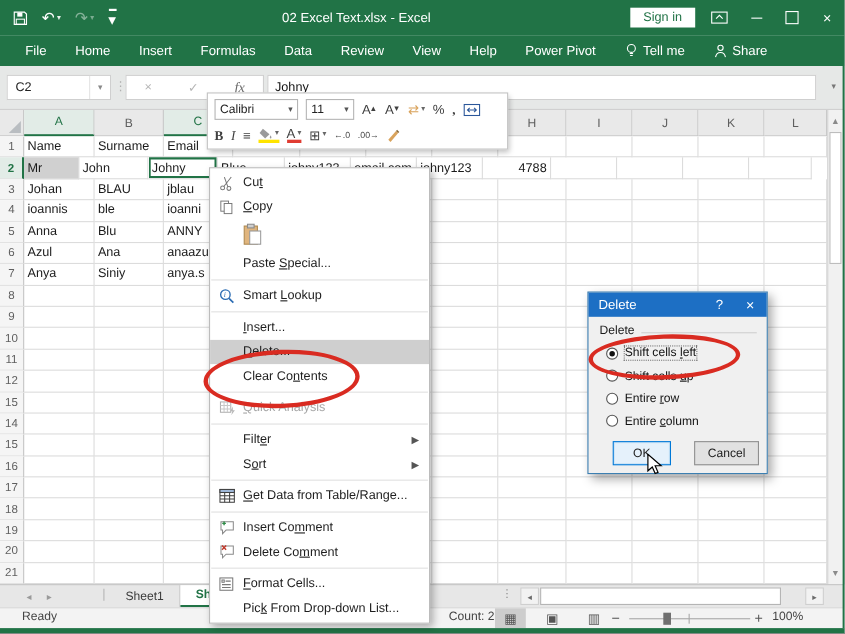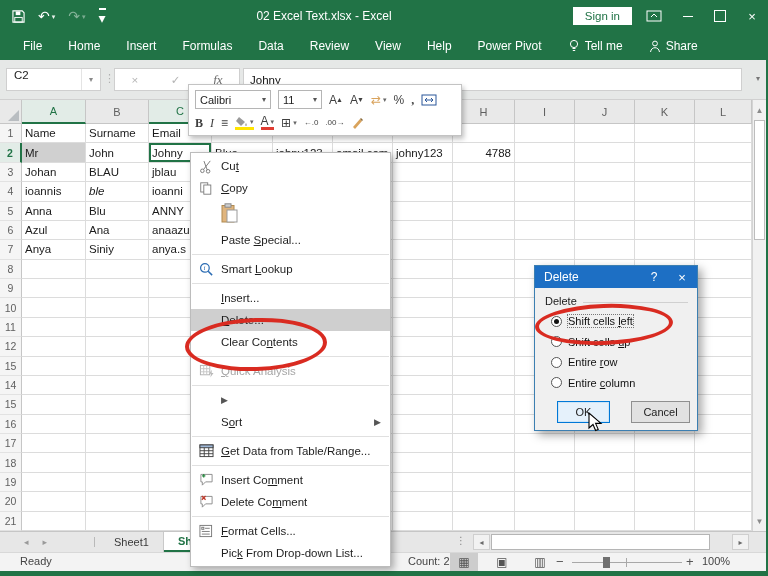--- a/index.html
+++ b/index.html
@@ -17,21 +17,21 @@
   .signin{background:#fff;color:#217346;font-size:11.5px;padding:3px 12px;margin-right:14px;cursor:default;}
   .ribdisp{margin-right:10px;display:flex;}
   .winbtn{width:32px;height:32px;display:flex;align-items:center;justify-content:center;color:#fff;font-size:13px;}
   .maxbox{width:10px;height:10px;border:1px solid #fff;display:inline-block;}
   .minbar{width:10px;border-top:1px solid #fff;display:inline-block;}
   
   .ribbontabs{position:absolute;left:0;top:32px;width:768px;height:28px;background:#217346;display:flex;align-items:center;padding-left:10px;box-sizing:border-box;}
   .rtab{color:#fff;font-size:12px;padding:0 13px;line-height:28px;display:flex;align-items:center;gap:5px;white-space:nowrap;}
   
   .fstrip{position:absolute;left:0;top:60px;width:768px;height:40px;background:#e6e8e7;border-bottom:1px solid #d0d0d0;box-sizing:border-box;}
-  .namebox{position:absolute;left:6px;top:8px;width:95px;height:23px;background:#fff;border:1px solid #cfcfcf;display:flex;box-sizing:border-box;}
+  .namebox{position:absolute;left:6px;top:8px;width:95px;height:23px;background:#fff;border:1px solid #cfcfcf;display:flex;align-items:center;box-sizing:border-box;}
   .namebox .nb-t{padding-left:7px;flex:1;font-size:11.5px;color:#222;}
   .namebox .nb-dd{width:18px;color:#8a8a8a;font-size:8px;text-align:center;border-left:1px solid #e4e4e4;line-height:21px;}
   .fsplit{position:absolute;left:104px;top:12px;color:#b0b0b0;font-size:11px;}
   .fxbox{position:absolute;left:114px;top:8px;width:126px;height:23px;background:#fff;border:1px solid #cfcfcf;display:flex;align-items:center;justify-content:space-around;box-sizing:border-box;color:#b5b5b5;}
   .fxbox .fx{font-family:"Liberation Serif",serif;font-style:italic;color:#6a6a6a;font-size:13px;}
   .fxbox .ok{color:#b5b5b5;}
   .finput{position:absolute;left:243px;top:8px;right:26px;height:23px;background:#fff;border:1px solid #cfcfcf;box-sizing:border-box;display:flex;align-items:center;padding-left:6px;font-size:11.5px;color:#111;}
   .fexpand{position:absolute;right:8px;top:14px;color:#777;font-size:8px;}
   
   .corner{position:absolute;left:0;top:100px;width:22px;height:24px;background:#e9e9e9;border-right:1px solid #c6c6c6;border-bottom:1px solid #c6c6c6;box-sizing:border-box;}
@@ -250,21 +250,21 @@
         <div class="gcell" style="width: 60px;"></div>
         <div class="gcell" style="width: 60px;"></div>
         <div class="gcell" style="width: 62px;"></div>
         <div class="gcell" style="width: 60px;"></div>
         <div class="gcell" style="width: 60px;"></div>
         <div class="gcell" style="width: 60px;"></div>
         <div class="gcell" style="width: 57px;"></div>
       </div>
       <div class="grow">
         <div class="row-h sel">2</div>
-        <div class="gcell sel" style="width: 64px;">Mr</div>
+        <div class="gcell sel" style="width: 50px;">Mr</div>
         <div class="gcell" style="width: 63px;">John</div>
         <div class="gcell active" style="width: 63px;">Johny</div>
         <div class="gcell" style="width: 61px;">Blue</div>
         <div class="gcell" style="width: 60px;">johny123</div>
         <div class="gcell" style="width: 60px;">email.com</div>
         <div class="gcell" style="width: 60px;">johny123</div>
         <div class="gcell right" style="width: 62px;">4788</div>
         <div class="gcell" style="width: 60px;"></div>
         <div class="gcell" style="width: 60px;"></div>
         <div class="gcell" style="width: 60px;"></div>
@@ -281,21 +281,21 @@
         <div class="gcell" style="width: 60px;"></div>
         <div class="gcell" style="width: 62px;"></div>
         <div class="gcell" style="width: 60px;"></div>
         <div class="gcell" style="width: 60px;"></div>
         <div class="gcell" style="width: 60px;"></div>
         <div class="gcell" style="width: 57px;"></div>
       </div>
       <div class="grow">
         <div class="row-h">4</div>
         <div class="gcell" style="width: 64px;">ioannis</div>
-        <div class="gcell" style="width: 63px; font-style: italic;">ble</div>
+        <div class="gcell" style="width: 63px;">ble</div>
         <div class="gcell" style="width: 63px;">ioanni</div>
         <div class="gcell" style="width: 61px;"></div>
         <div class="gcell" style="width: 60px;"></div>
         <div class="gcell" style="width: 60px;"></div>
         <div class="gcell" style="width: 60px;"></div>
         <div class="gcell" style="width: 62px;"></div>
         <div class="gcell" style="width: 60px;"></div>
         <div class="gcell" style="width: 60px;"></div>
         <div class="gcell" style="width: 60px;"></div>
         <div class="gcell" style="width: 57px;"></div>
@@ -712,20 +712,21 @@
             <path d="M1.5 5h10M1.5 8.3h10M5 1.5v10M8.2 1.5v10" stroke="#c8c8c8"></path>
             <path d="M13.5 6l-2.5 4.5h2l-1 4 3.5-5h-2z" fill="#b8b8b8"></path>
           </svg>
         </span>
         <span class="lbl"><u>Q</u>uick Analysis</span>
         <span class="sub"></span>
       </div>
       <div class="msep"></div>
       <div class="mitem">
         <span class="gutter"></span>
+        <span class="lbl">Filt<u>e</u>r</span>
         <span class="sub">▶</span>
       </div>
       <div class="mitem">
         <span class="gutter"></span>
         <span class="lbl">S<u>o</u>rt</span>
         <span class="sub">▶</span>
       </div>
       <div class="msep"></div>
       <div class="mitem">
         <span class="gutter">

